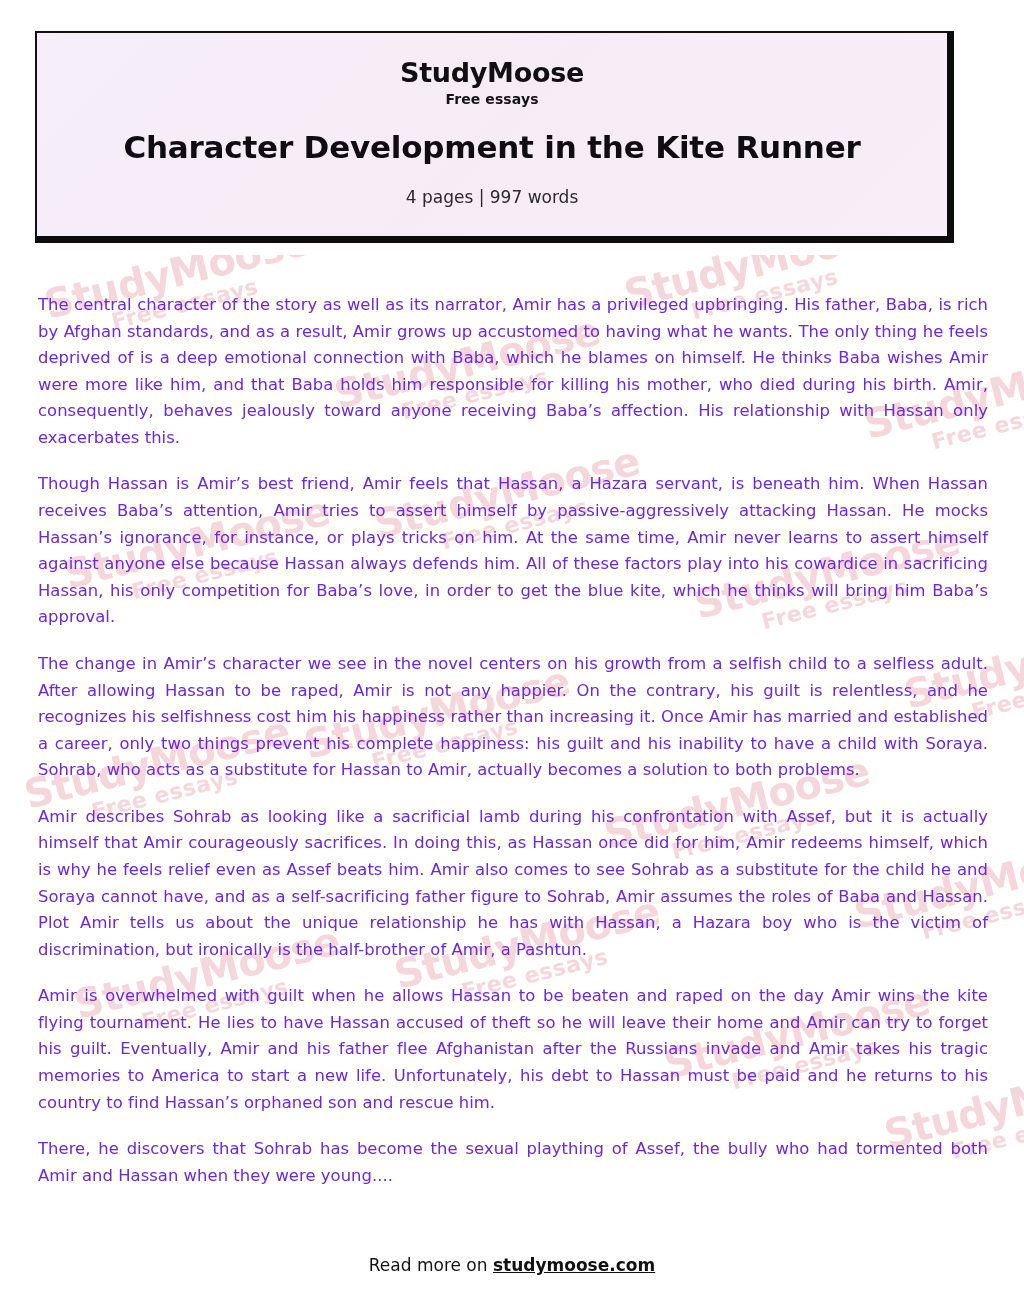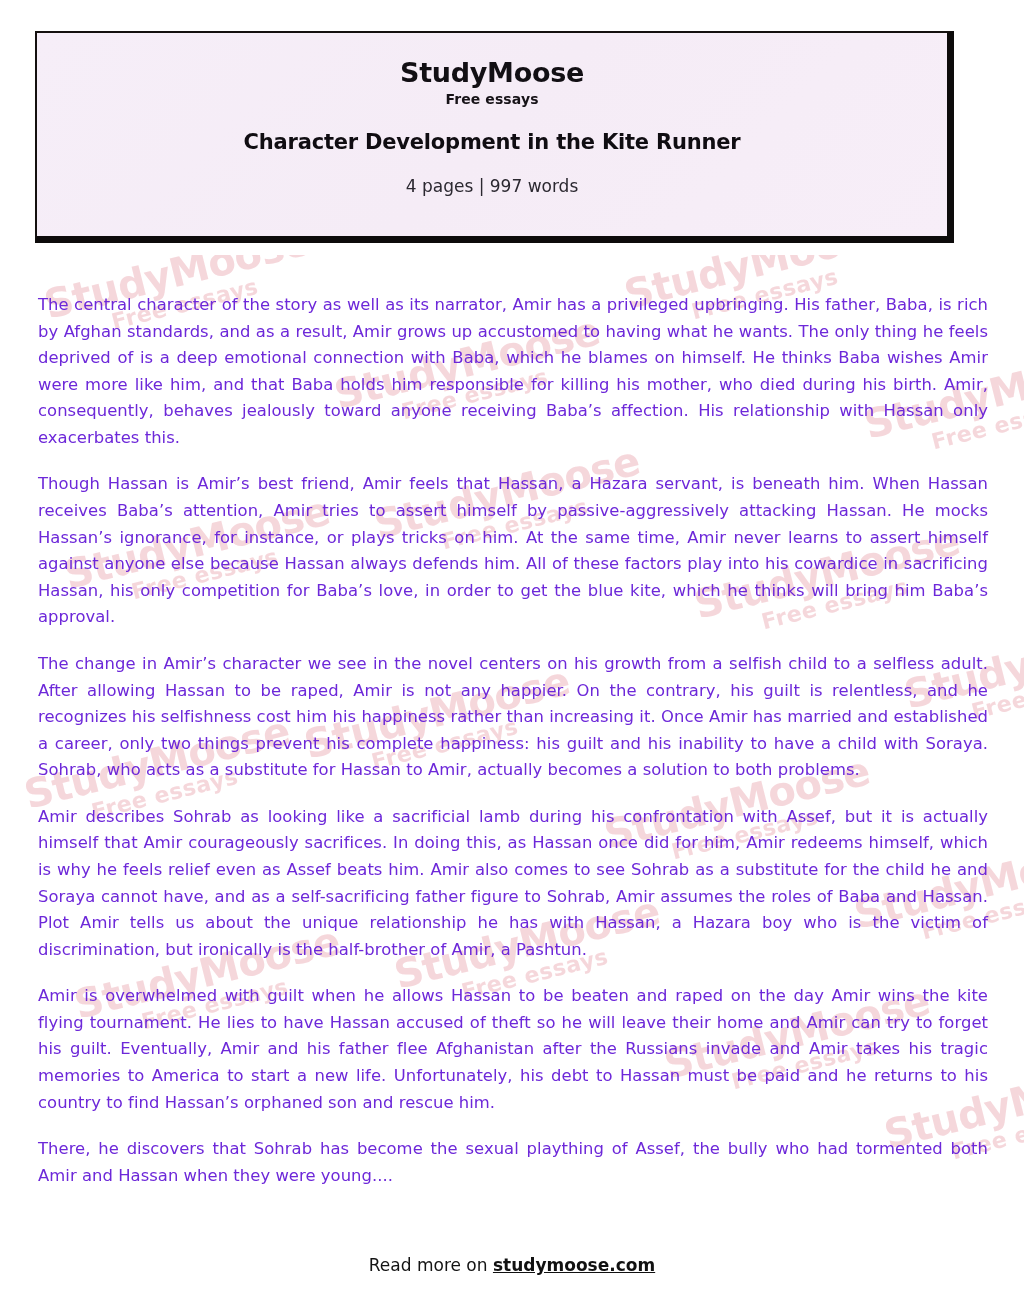--- a/index.html
+++ b/index.html
@@ -88,21 +88,21 @@
   }
   .brand-tag {
     font-size: 14px;
     font-weight: bold;
     color: #171318;
     margin-top: 3px;
     letter-spacing: 0.1px;
   }
   .doc-title {
     margin-top: 23px;
-    font-size: 21px;
+    font-size: 31px;
     font-weight: bold;
     color: #100d12;
     text-align: left;
     letter-spacing: -0.2px;
     line-height: 1.15;
     padding: 0 20px;
   }
   .doc-meta {
     margin-top: 22px;
     font-size: 17px;

